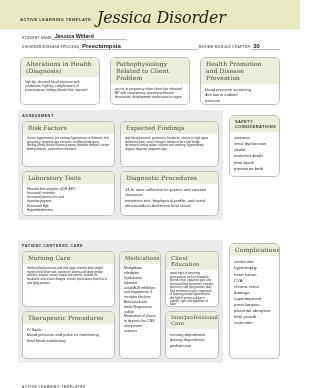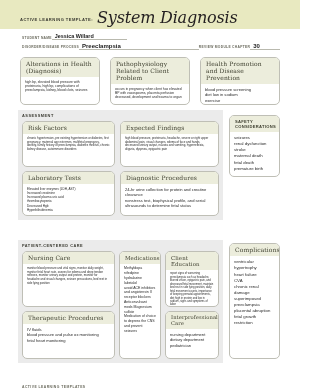--- a/index.html
+++ b/index.html
@@ -110,21 +110,21 @@
     font-size:3.4px;letter-spacing:.45px;font-weight:700;
     color:#6b6b5e;text-transform:uppercase;
   }
 </style>
 </head>
 <body>
 
 <div class="banner">
   <div class="banner-inner">
     <span class="alt-label">ACTIVE LEARNING TEMPLATE:</span>
-    <span class="title">System Diagnosis</span>
+    <span class="title">Jessica Disorder</span>
   </div>
 </div>
 
 <div class="idrow">
   <div class="fieldline">
     <span class="flabel">STUDENT NAME</span>
     <span class="fvalue fv-name">Jessica Willard</span>
     <span class="spacer"></span>
   </div>
   <div class="fieldline">

